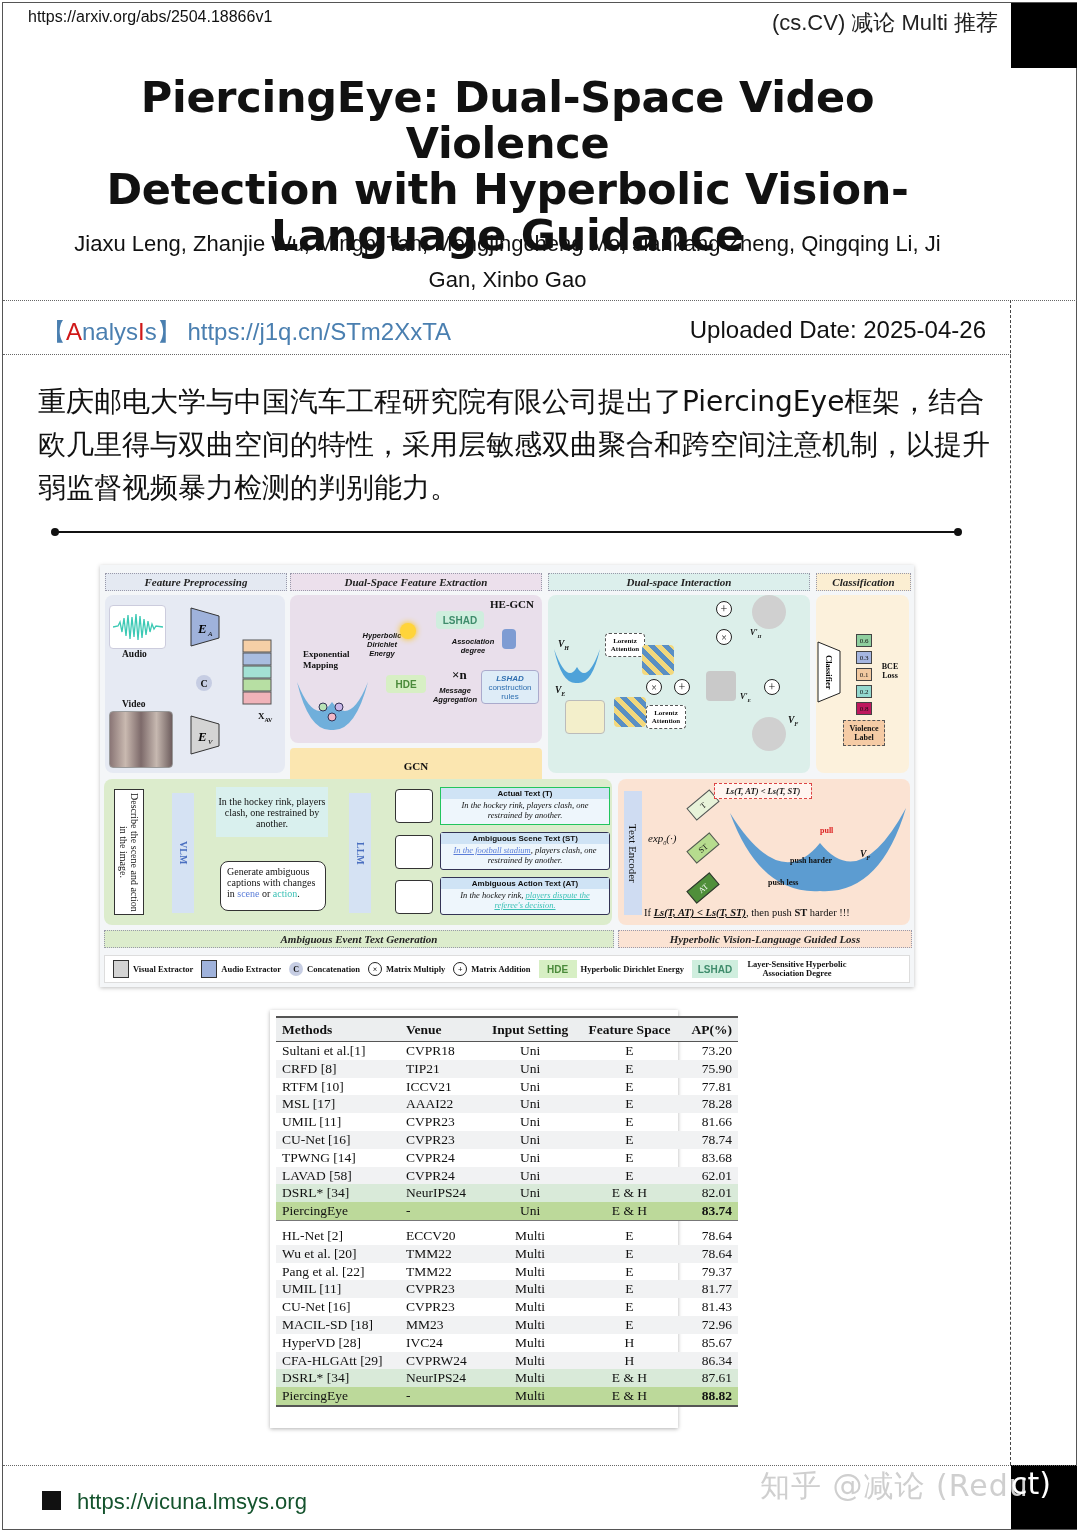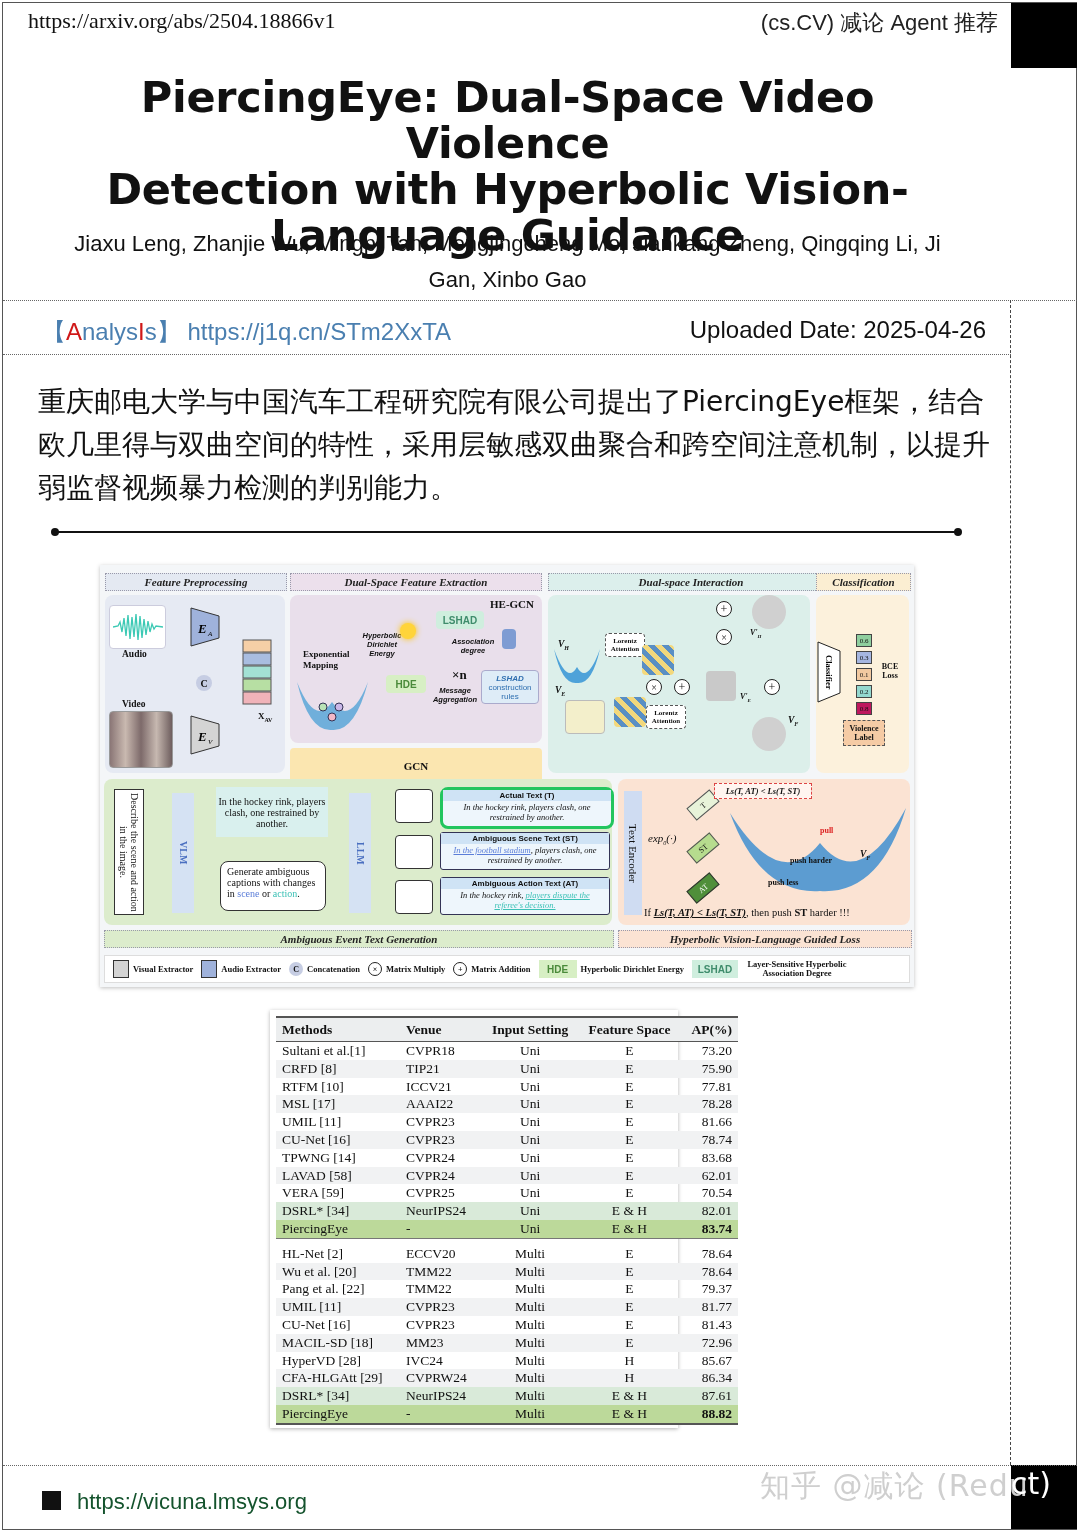--- a/index.html
+++ b/index.html
@@ -1,20 +1,20 @@
 <!DOCTYPE html>
 <html><head>
 <meta charset="utf-8">
 <style>
   html,body{margin:0;padding:0;background:#fff;}
   body{width:1080px;height:1533px;position:relative;overflow:hidden;font-family:"Liberation Sans",sans-serif;color:#111;}
   .frame{position:absolute;left:2px;top:2px;width:1075px;height:1528px;border:1.5px solid #555;box-sizing:border-box;}
   .corner-block{position:absolute;left:1011px;top:3px;width:66px;height:65px;background:#000;}
   .corner-block-b{position:absolute;left:1011px;top:1465px;width:66px;height:64px;background:#000;}
-  .top-url{position:absolute;left:28px;top:8px;font-size:22px;color:#111;font-family:Liberation Serif, serif;}
+  .top-url{position:absolute;left:28px;top:8px;font-size:16px;color:#111;}
   .top-tag{position:absolute;right:82px;top:8px;font-size:22px;color:#222;}
   .title{position:absolute;left:40px;width:935px;top:74px;text-align:center;font-family:"DejaVu Sans",sans-serif;font-weight:bold;font-size:43px;line-height:46px;letter-spacing:-0.3px;}
   .authors{position:absolute;left:30px;width:955px;top:226px;text-align:center;font-size:22px;line-height:36px;color:#111;}
   .dash-h{position:absolute;height:0;border-top:1.5px dotted #666;}
   .dash-v{position:absolute;width:0;border-left:1.5px dashed #444;}
   .analysis{position:absolute;left:42px;top:316px;font-size:24px;color:#4a7fb0;}
   .analysis .r{color:#d01818;}
   .uploaded{position:absolute;right:94px;top:316px;font-size:24px;color:#111;}
   .summary{position:absolute;left:38px;width:960px;top:380px;font-family:"DejaVu Sans",sans-serif;font-size:28px;line-height:43px;color:#111;}
   .rule{position:absolute;left:54px;width:905px;top:531px;height:2px;background:#111;}
@@ -55,21 +55,21 @@
   .wm-tail{position:absolute;left:1011px;top:1466px;font-size:30px;color:#fff;font-family:"DejaVu Sans",sans-serif;}
 </style>
 </head>
 <body>
 
 <div class="frame"></div>
 <div class="corner-block"></div>
 <div class="corner-block-b"></div>
 
 <div class="top-url">https://arxiv.org/abs/2504.18866v1</div>
-<div class="top-tag">(cs.CV) 减论 Agent 推荐</div>
+<div class="top-tag">(cs.CV) 减论 Multi 推荐</div>
 
 <div class="title">
   <div>PiercingEye: Dual-Space Video Violence</div>
   <div>Detection with Hyperbolic Vision-</div>
   <div>Language Guidance</div>
 </div>
 <div class="authors">
   <div>Jiaxu Leng, Zhanjie Wu, Mingpi Tan, Mengjingcheng Mo, Jiankang Zheng, Qingqing Li, Ji</div>
   <div>Gan, Xinbo Gao</div>
 </div>
@@ -84,21 +84,21 @@
   <span>https://j1q.cn/STm2XxTA</span>
 </div>
 <div class="uploaded">Uploaded Date: 2025-04-26</div>
 
 <div class="summary">重庆邮电大学与中国汽车工程研究院有限公司提出了PiercingEye框架，结合欧几里得与双曲空间的特性，采用层敏感双曲聚合和跨空间注意机制，以提升弱监督视频暴力检测的判别能力。</div>
 <div class="rule"></div>
 
 <div class="fig">
   <div class="sec-h" style="left:5px;top:8px;width:180px;background:#e4e9f2;">Feature Preprocessing</div>
   <div class="sec-h" style="left:190px;top:8px;width:250px;background:#ece0ec;text-align:center;">Dual-Space Feature Extraction</div>
-  <div class="sec-h" style="left:448px;top:8px;width:260px;background:#dcefec;padding-left:12px;">Dual-space Interaction</div>
+  <div class="sec-h" style="left:448px;top:8px;width:260px;background:#dcefec;">Dual-space Interaction</div>
   <div class="sec-h" style="left:716px;top:8px;width:93px;background:#fbeed2;">Classification</div>
 
   <div class="panel" style="left:5px;top:30px;width:180px;height:178px;background:#e6eaf3;"></div>
   <div class="box" style="left:9px;top:40px;width:55px;height:42px;background:#fff;border:1px solid #ccd;">
     <svg width="50" height="30" viewBox="0 0 50 30">
         <path d="M0 15 L5 14 L7 10 L9 20 L11 6 L13 24 L15 3 L17 27 L19 5 L21 25 L23 2 L25 28 L27 4 L29 26 L31 7 L33 23 L35 9 L37 20 L39 12 L41 17 L43 14 L50 15" stroke="#3cc9b4" fill="none" stroke-width="1.3"></path>
       </svg>
   </div>
   <div class="txt b" style="left:22px;top:84px;">Audio</div>
   <div class="txt b" style="left:22px;top:134px;">Video</div>
@@ -190,21 +190,21 @@
   <div class="box" style="left:116px;top:222px;width:112px;height:50px;background:#d9f0ee;font-size:10px;line-height:11px;border-radius:0;">In the hockey rink, players clash, one restrained by another.</div>
   <div class="box" style="left:120px;top:296px;width:106px;height:50px;background:#fff;border:1px solid #333;font-size:10px;line-height:11px;border-radius:8px;display:block;text-align:left;padding:4px 6px;box-sizing:border-box;">
     <span>Generate ambiguous captions with changes in </span><span style="color:#5b7dd8">scene</span><span> or </span><span style="color:#3cc1b6">action</span><span>.</span>
   </div>
   <div class="box" style="left:249px;top:228px;width:22px;height:120px;background:#d5e2f3;color:#4a6fc0;writing-mode:vertical-rl;font-size:10px;font-weight:bold;border-radius:0;">LLM</div>
 
   <div class="box" style="left:295px;top:224px;width:36px;height:32px;background:#fff;border:1px solid #333;"></div>
   <div class="box" style="left:295px;top:270px;width:36px;height:32px;background:#fff;border:1px solid #333;"></div>
   <div class="box" style="left:295px;top:315px;width:36px;height:32px;background:#fff;border:1px solid #333;"></div>
 
-  <div style="position:absolute;left:340px;top:222px;width:168px;height:36px;border:3px solid #22c55e;background:#eef6fc;border-radius:8px;">
+  <div style="position:absolute;left:340px;top:222px;width:168px;height:36px;border:1px solid #22c55e;background:#eef6fc;border-radius:0;">
     <div style="background:#cfe3f5;font-family:'Liberation Sans',sans-serif;font-weight:bold;font-size:8px;text-align:center;height:11px;line-height:11px;">Actual Text (T)</div>
     <div class="it" style="font-size:8.5px;line-height:10px;text-align:center;padding:1px 4px;">In the hockey rink, players clash, one restrained by another.</div>
   </div>
   <div style="position:absolute;left:340px;top:267px;width:168px;height:36px;border:1px solid #335;background:#eef6fc;border-radius:3px;">
     <div style="background:#cfe3f5;font-family:'Liberation Sans',sans-serif;font-weight:bold;font-size:8px;text-align:center;height:11px;line-height:11px;">Ambiguous Scene Text (ST)</div>
     <div class="it" style="font-size:8.5px;line-height:10px;text-align:center;padding:1px 4px;"><span style="color:#5b7dd8;text-decoration:underline;">In the football stadium</span><span>, players clash, one restrained by another.</span></div>
   </div>
   <div style="position:absolute;left:340px;top:312px;width:168px;height:36px;border:1px solid #335;background:#eef6fc;border-radius:3px;">
     <div style="background:#cfe3f5;font-family:'Liberation Sans',sans-serif;font-weight:bold;font-size:8px;text-align:center;height:11px;line-height:11px;">Ambiguous Action Text (AT)</div>
     <div class="it" style="font-size:8.5px;line-height:10px;text-align:center;padding:1px 4px;"><span>In the hockey rink, </span><span style="color:#3cc1b6;text-decoration:underline;">players dispute the referee's decision.</span></div>
@@ -321,27 +321,20 @@
           <td class="c">E</td>
           <td class="r">83.68</td>
         </tr>
         <tr class="alt">
           <td>LAVAD [58]</td>
           <td>CVPR24</td>
           <td class="c">Uni</td>
           <td class="c">E</td>
           <td class="r">62.01</td>
         </tr>
-        <tr>
-          <td>VERA [59]</td>
-          <td>CVPR25</td>
-          <td class="c">Uni</td>
-          <td class="c">E</td>
-          <td class="r">70.54</td>
-        </tr>
         <tr class="g1">
           <td>DSRL* [34]</td>
           <td>NeurIPS24</td>
           <td class="c">Uni</td>
           <td class="c">E &amp; H</td>
           <td class="r">82.01</td>
         </tr>
         <tr class="g2">
           <td>PiercingEye</td>
           <td>-</td>

